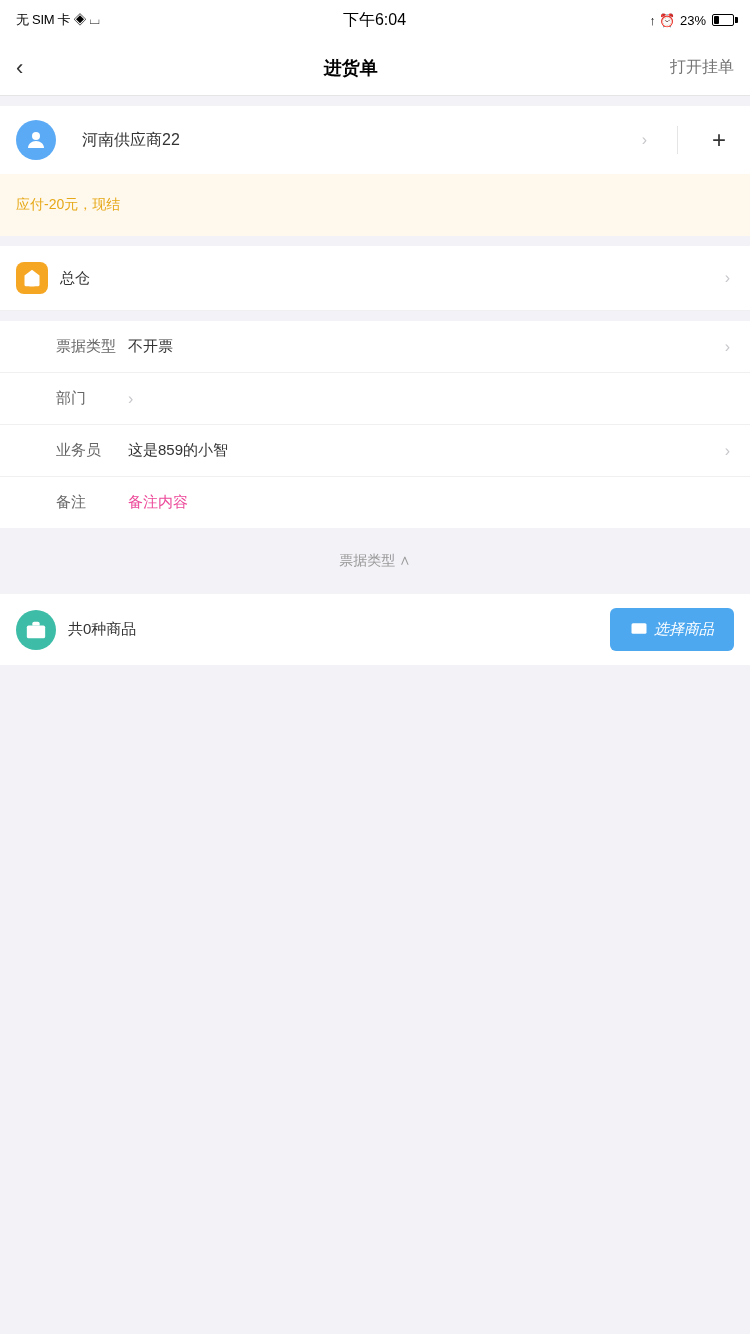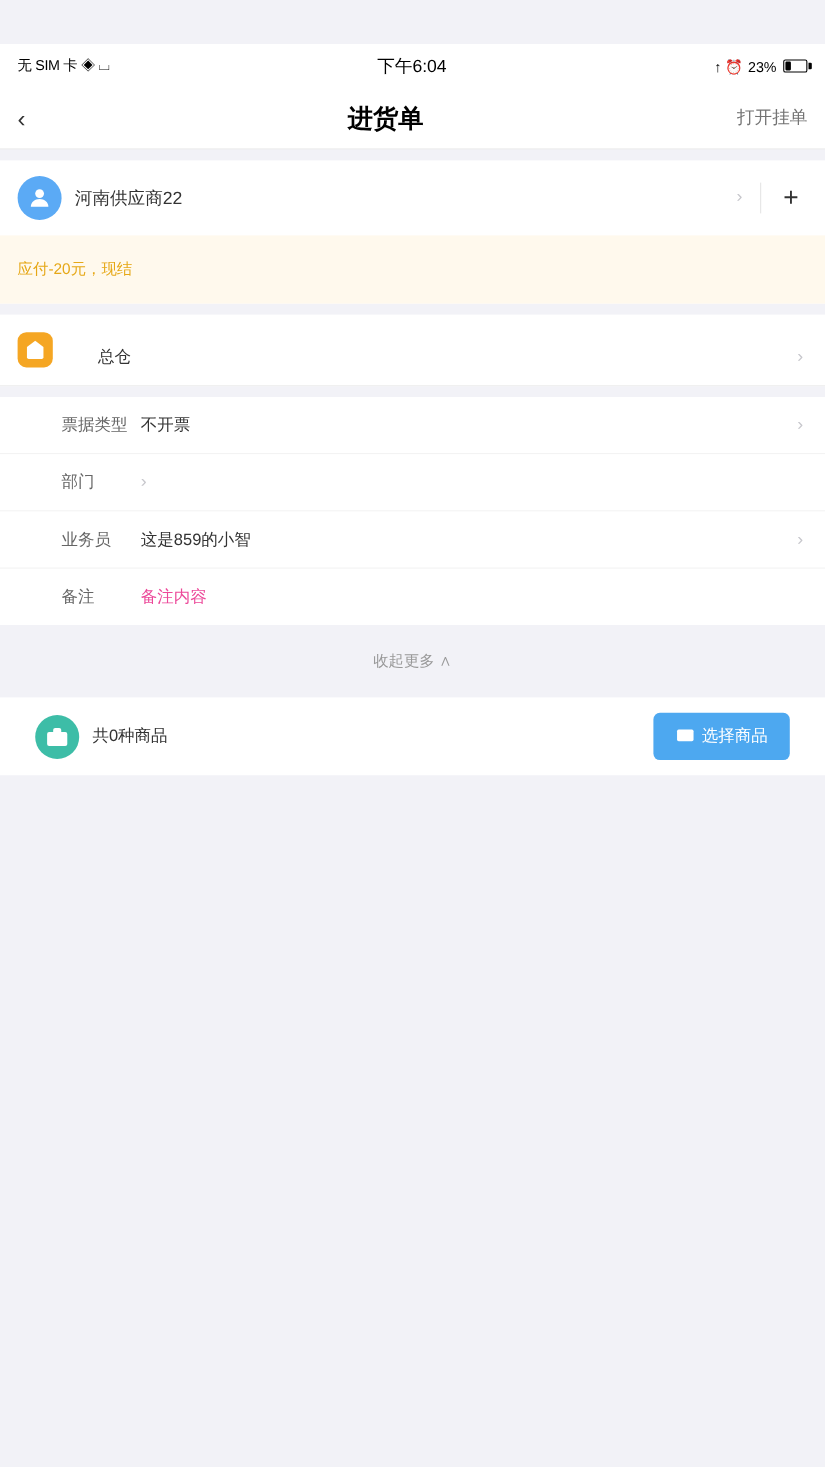--- a/index.html
+++ b/index.html
@@ -15,21 +15,20 @@
     
     .status-bar {
       height: 40px;
       background: #fff;
       display: flex;
       align-items: center;
       justify-content: space-between;
       padding: 0 16px;
       font-size: 14px;
       color: #000;
-      margin-top: 40px;
     }
     .status-left { font-size: 13px; letter-spacing: -0.3px; }
     .status-center { font-size: 16px; font-weight: 500; }
     .status-right { display: flex; align-items: center; gap: 4px; font-size: 13px; }
     .battery-icon {
       display: inline-block;
       width: 22px; height: 12px;
       border: 1.5px solid #000;
       border-radius: 2px;
       position: relative;
@@ -62,21 +61,21 @@
       padding: 0 16px;
       border-bottom: 1px solid #e5e5e5;
     }
     .nav-back {
       font-size: 22px;
       color: #333;
       cursor: pointer;
       padding: 8px 8px 8px 0;
     }
     .nav-title {
-      font-size: 23px;
+      font-size: 18px;
       font-weight: 600;
       color: #000;
     }
     .nav-action {
       font-size: 16px;
       color: #737373;
       cursor: pointer;
     }
 
     
@@ -91,20 +90,21 @@
       margin-bottom: 0;
     }
 
     
     .supplier-row {
       display: flex;
       align-items: center;
       padding: 14px 16px;
       background: #fff;
       border-bottom: none;
+      gap: 14px;
     }
     .supplier-avatar {
       width: 40px; height: 40px;
       border-radius: 50%;
       background: #5baaf5;
       display: flex; align-items: center; justify-content: center;
       margin-right: 12px;
       flex-shrink: 0;
     }
     .supplier-avatar svg { width: 24px; height: 24px; fill: #fff; }
@@ -177,25 +177,24 @@
     }
     .form-placeholder {
       flex: 1;
       font-size: 15px;
       color: #ec4899;
     }
 
     
     .warehouse-row {
       display: flex;
-      align-items: flex-end;
+      align-items: center;
       padding: 16px;
       background: #fff;
       border-bottom: 1px solid #f0f0f0;
-      gap: 29px;
     }
 
     
     .collapse-row {
       background: #f2f2f7;
       display: flex;
       align-items: center;
       justify-content: center;
       padding: 14px;
       margin-top: 10px;
@@ -203,21 +202,21 @@
     .collapse-text {
       font-size: 14px;
       color: #999;
     }
 
     
     .bottom-bar {
       background: #fff;
       display: flex;
       align-items: center;
-      padding: 14px 32px;
+      padding: 14px 16px;
       margin-top: 10px;
     }
     .product-icon-wrap {
       width: 40px; height: 40px;
       border-radius: 50%;
       background: #3dbda7;
       display: flex; align-items: center; justify-content: center;
       margin-right: 12px;
       flex-shrink: 0;
     }
@@ -231,20 +230,21 @@
       background: #4da8f0;
       color: #fff;
       border: none;
       border-radius: 6px;
       padding: 12px 20px;
       font-size: 15px;
       cursor: pointer;
       display: flex;
       align-items: center;
       gap: 6px;
+      font-style: italic;
     }
     .select-btn svg { width: 18px; height: 18px; fill: #fff; }
 
     
     .page-bg {
       min-height: 300px;
       background: #f2f2f7;
     }
   </style>
 </head>
@@ -323,21 +323,21 @@
   </div>
 
   <div class="form-row">
     <span class="form-label">备注</span>
     <span class="form-placeholder">备注内容</span>
   </div>
 
 </div>
 
 <div class="collapse-row">
-  <span class="collapse-text">收起更多 ∧</span>
+  <span class="collapse-text">票据类型 ∧</span>
 </div>
 
 <div class="bottom-bar">
   <div class="product-icon-wrap">
     <svg viewBox="0 0 24 24">
       <rect x="2" y="7" width="20" height="14" rx="2"></rect>
       <path d="M16 7V5a2 2 0 0 0-2-2h-4a2 2 0 0 0-2 2v2"></path>
       <line x1="12" y1="12" x2="12" y2="16"></line>
       <line x1="10" y1="14" x2="14" y2="14"></line>
     </svg>

